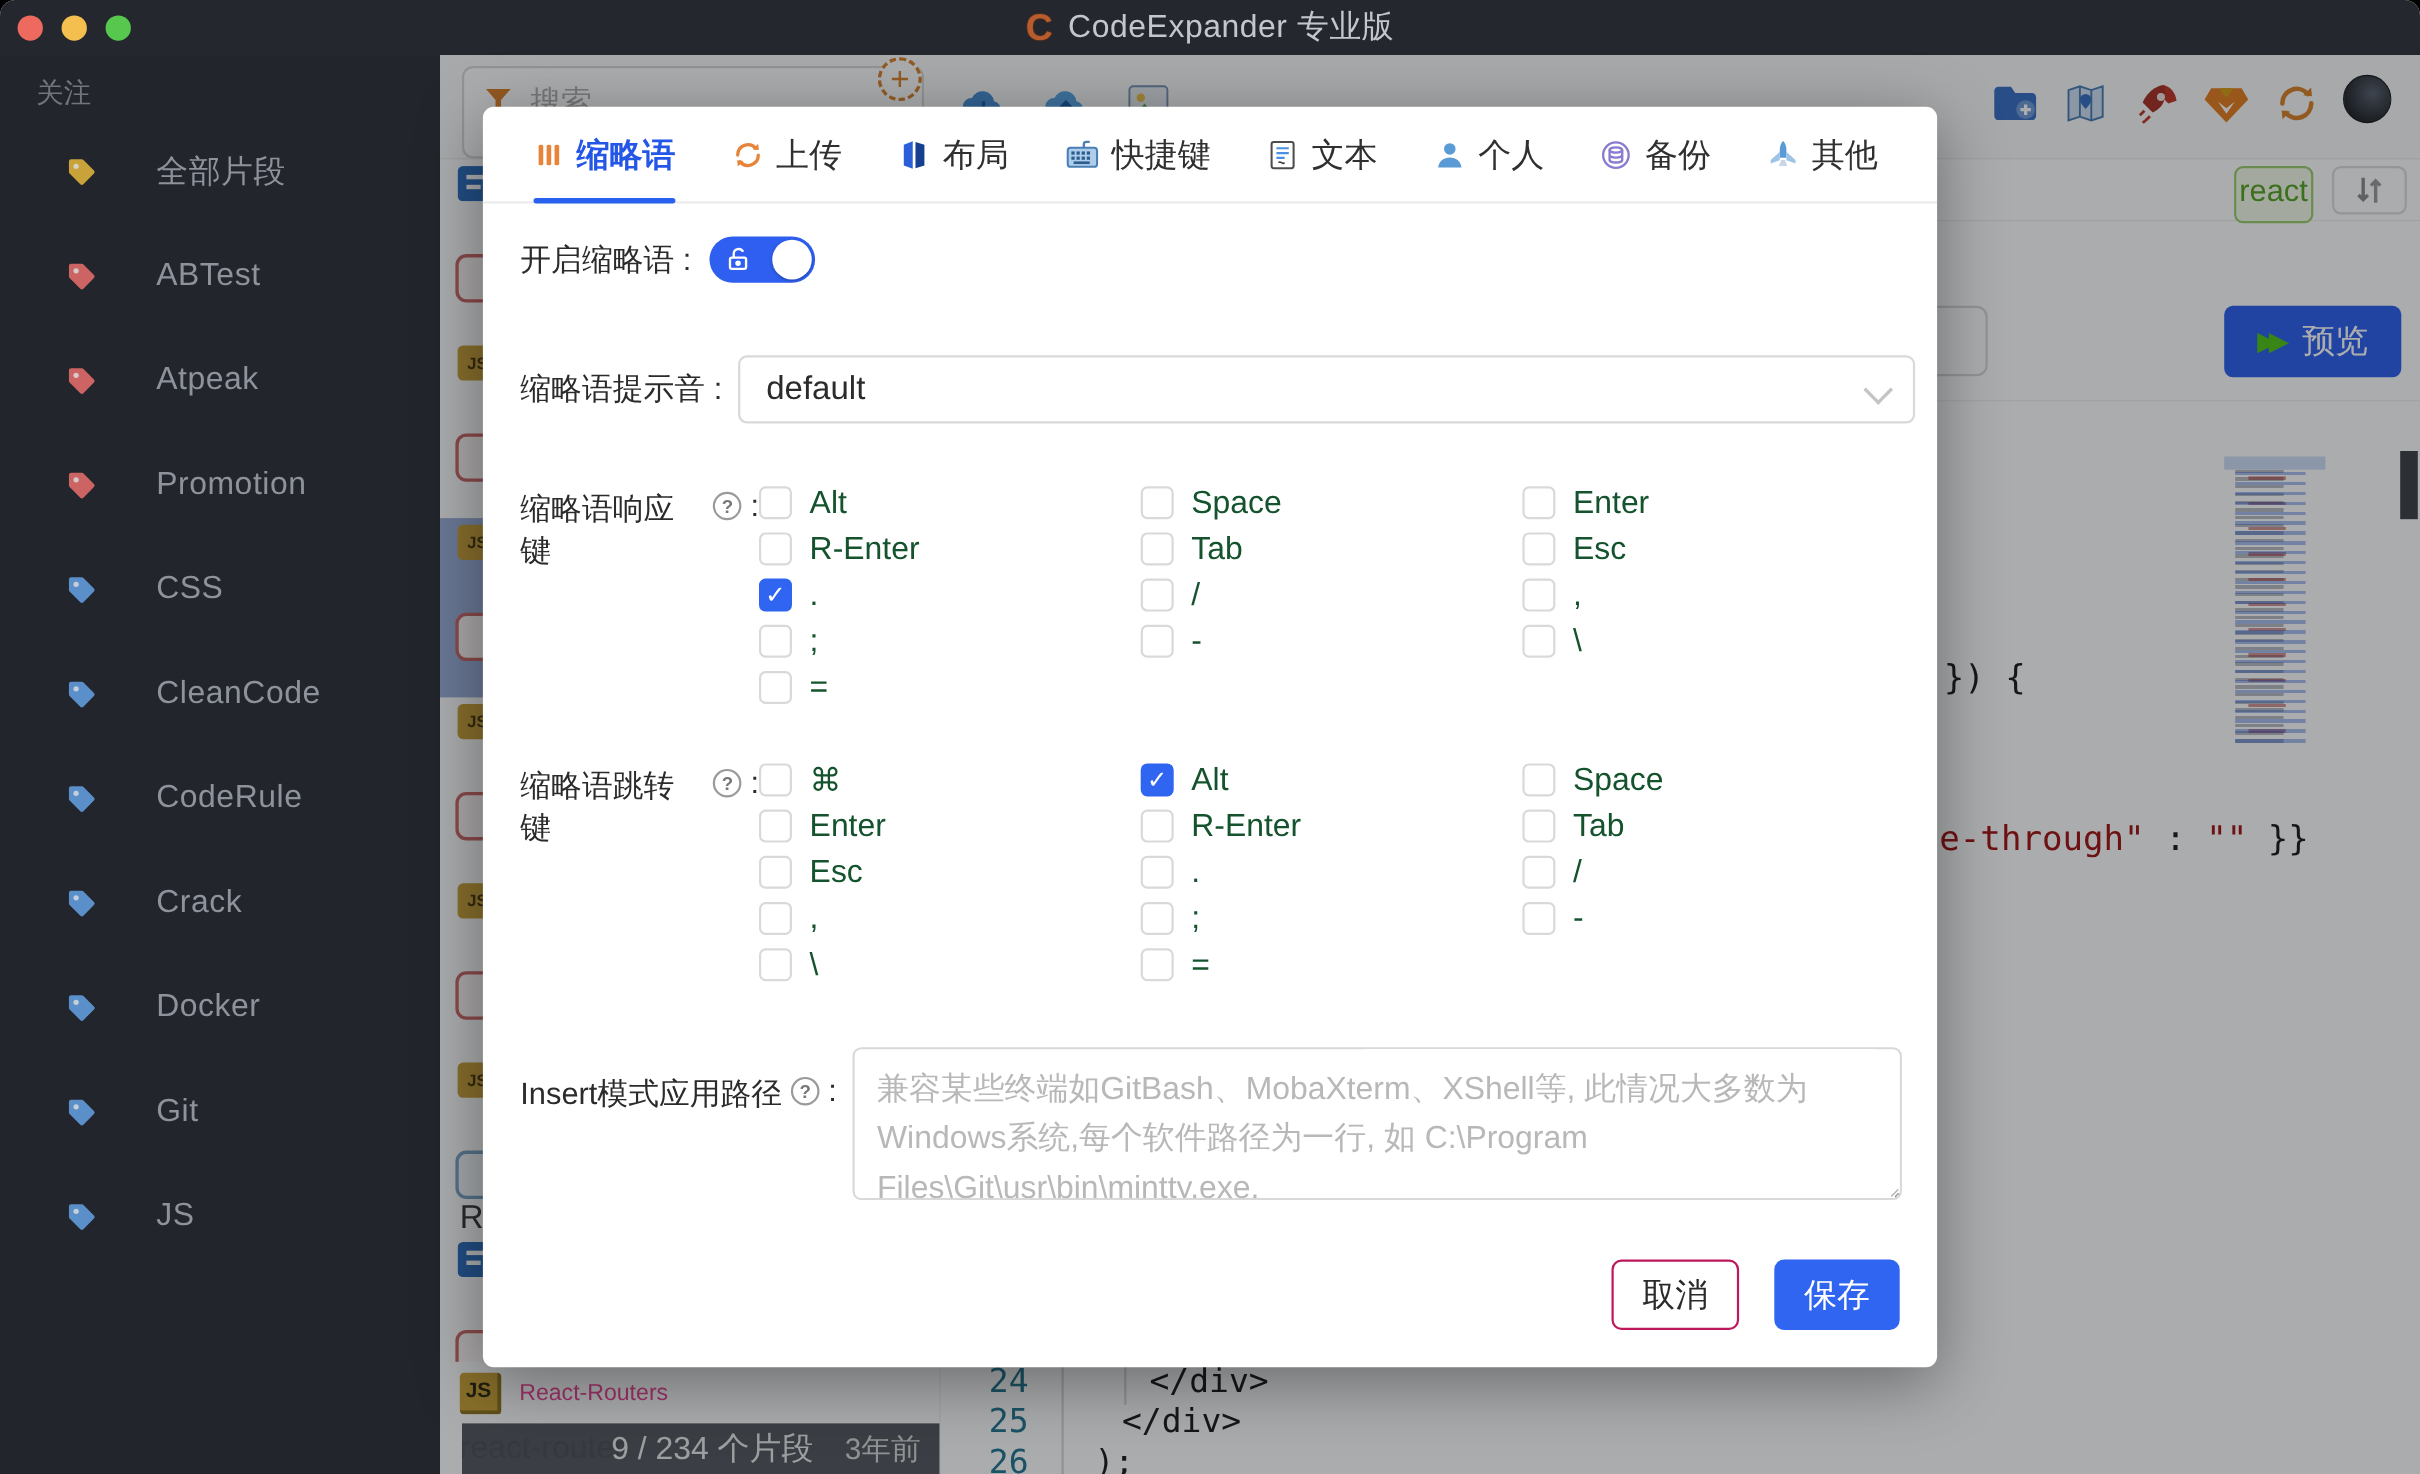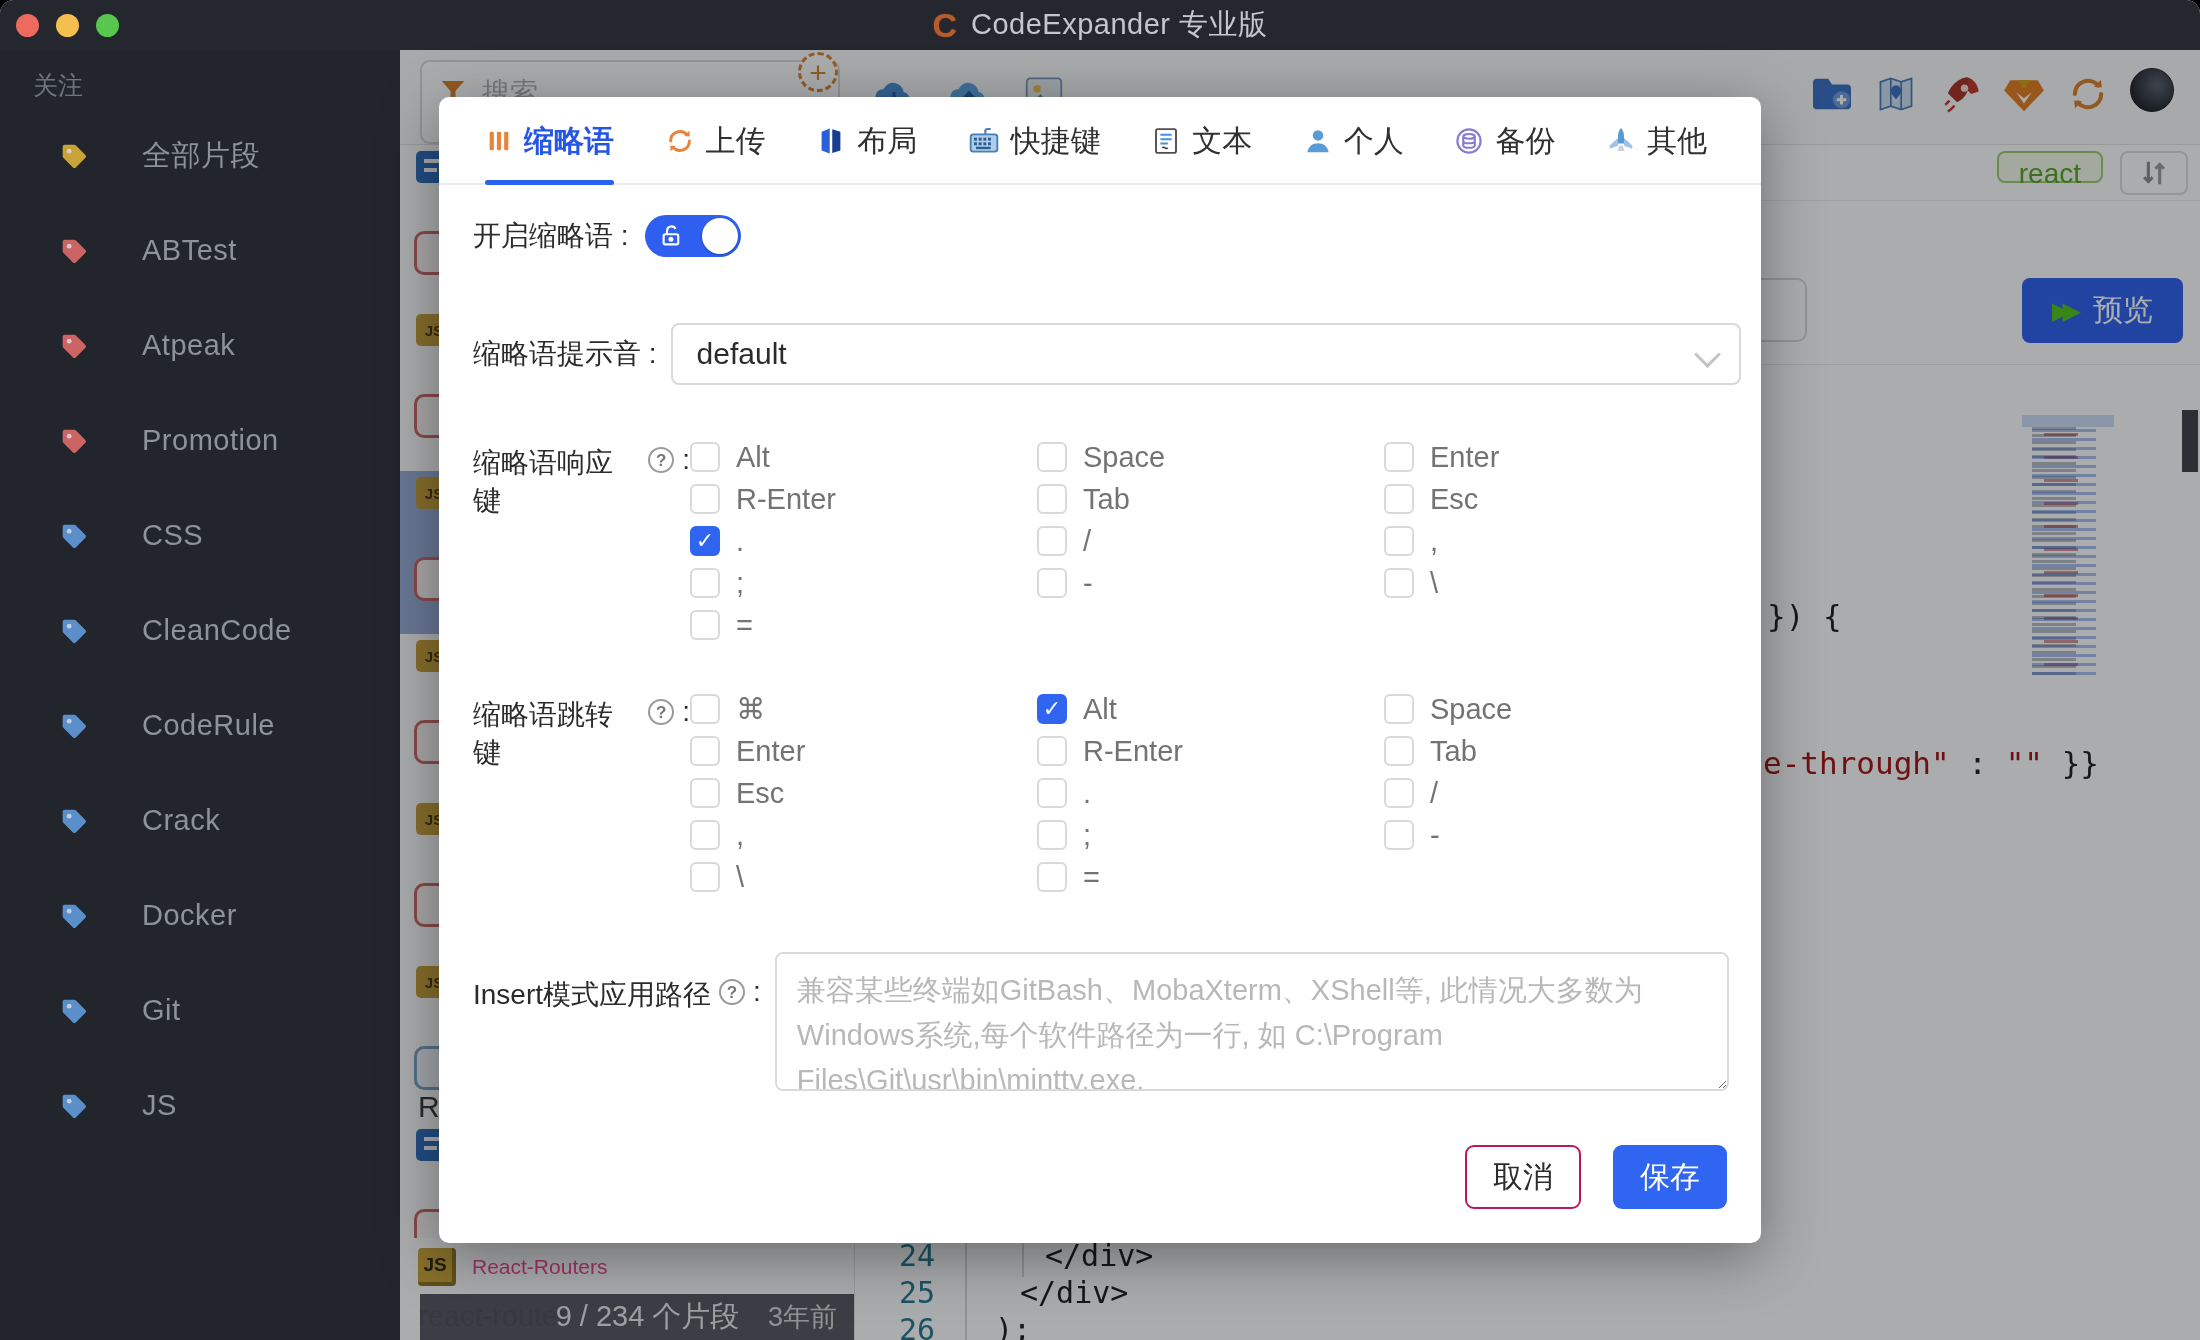--- a/index.html
+++ b/index.html
@@ -28,21 +28,21 @@
   .searchbox{position:absolute;left:20px;top:10px;width:420px;height:84px;border:2px solid #d9d9d9;border-radius:10px;background:#fff;display:flex;align-items:flex-start;gap:12px;padding:14px 16px 0 16px;box-sizing:border-box;}
   .searchbox input{border:none;outline:none;flex:1;font-size:28px;color:#555;background:transparent;font-family:inherit;}
   .searchbox input::placeholder{color:#b1b1b1;}
   .plus-ico{position:absolute;left:398px;top:2px;width:40px;height:40px;border:3px dashed #d9842e;border-radius:50%;color:#d9842e;font-size:30px;line-height:36px;text-align:center;box-sizing:border-box;background:#fff;}
   .tb-ico{position:absolute;top:20px;width:48px;height:48px;display:flex;align-items:center;justify-content:center;}
   .avatar{position:absolute;top:18px;width:42px;height:42px;border-radius:50%;background:radial-gradient(circle at 62% 38%,#5a6270,#23262c 72%);border:1px solid #1a1c20;}
 
   
   .editor-top{position:absolute;left:455px;top:95px;width:1345px;height:220px;background:#fff;border-bottom:1px solid #e8e8e8;box-sizing:border-box;}
   .react-row{position:absolute;left:0;top:0;width:1345px;height:55px;border-bottom:1px solid #ededed;}
-  .react-tag{position:absolute;right:97px;top:6px;height:32px;padding:0 20px;border:2px solid #9ccf70;background:#f4fbec;border-radius:8px;font-size:28px;color:#57a327;line-height:42px;box-sizing:border-box;}
+  .react-tag{position:absolute;right:97px;top:6px;height:52px;padding:0 3px;border:2px solid #9ccf70;background:#f4fbec;border-radius:8px;font-size:28px;color:#57a327;line-height:42px;box-sizing:border-box;}
   .sort-btn{position:absolute;right:12px;top:6px;width:68px;height:44px;border:2px solid #dcdcdc;border-radius:8px;background:#fff;display:flex;align-items:center;justify-content:center;box-sizing:border-box;}
   .mini-input{position:absolute;left:835px;top:133px;width:117px;height:64px;border:2px solid #d9d9d9;border-radius:10px;background:#fff;box-sizing:border-box;}
   .preview-btn{position:absolute;left:1167px;top:133px;width:161px;height:65px;background:#2e62f0;border:none;border-radius:8px;color:#fff;font-size:30px;display:flex;align-items:center;justify-content:center;gap:14px;font-family:inherit;}
   .ffwd{color:#52c41a;font-size:24px;letter-spacing:-8px;margin-right:6px;}
 
   
   .code{position:absolute;left:455px;top:315px;width:1345px;height:975px;background:#fff;font-family:"DejaVu Sans Mono","Liberation Mono",monospace;}
   .frag{position:absolute;font-size:31px;color:#1e1e1e;white-space:pre;}
   .frag .str{color:#a31515;}
   .code-lines{position:absolute;left:0;top:872px;width:900px;}
@@ -101,21 +101,21 @@
   .m-row3{position:absolute;left:34px;top:345px;display:flex;}
   .m-row4{position:absolute;left:34px;top:597px;display:flex;}
   .m-row3 .m-label,.m-row4 .m-label{width:217px;padding-top:2px;align-items:flex-start;}
   .m-row3 .m-label .qicon,.m-row4 .m-label .qicon{margin-top:3px;}
   .kgrid{display:flex;}
   .kcol{width:347px;}
   .kopt{display:flex;align-items:center;gap:16px;height:30px;margin-bottom:12px;cursor:pointer;}
   .cb{width:30px;height:30px;border:2px solid #d9d9d9;border-radius:6px;background:#fff;box-sizing:border-box;display:flex;align-items:center;justify-content:center;flex:none;}
   .cb.cb-on{background:#2f65f0;border-color:#2f65f0;}
   .cb-check{color:#fff;font-size:22px;font-weight:bold;line-height:1;}
-  .klab{font-size:29px;color:#737373;}
+  .klab{font-size:29px;color:#14532d;}
   .m-row5{position:absolute;left:34px;top:855px;right:32px;display:flex;gap:14px;}
   .m-row5 .m-label{padding-top:24px;align-items:flex-start;}
   .m-row5 .m-label .qicon{margin-top:3px;}
   .ta{flex:1;height:139px;border:2px solid #d9d9d9;border-radius:8px;font-size:29px;color:#333;padding:14px 20px;box-sizing:border-box;font-family:inherit;line-height:1.55;}
   .ta::placeholder{color:#b8b8b8;}
   .m-footer{position:absolute;top:1048px;right:34px;display:flex;gap:32px;}
   .btn{height:64px;min-width:114px;border-radius:9px;font-size:30px;font-family:inherit;display:flex;align-items:center;justify-content:center;padding:0 26px;cursor:pointer;box-sizing:border-box;}
   .btn.cancel{background:#fff;border:2px solid #be185d;color:#2b2b2b;}
   .btn.save{background:#2f65f0;border:none;color:#ffffff;}
 </style>

